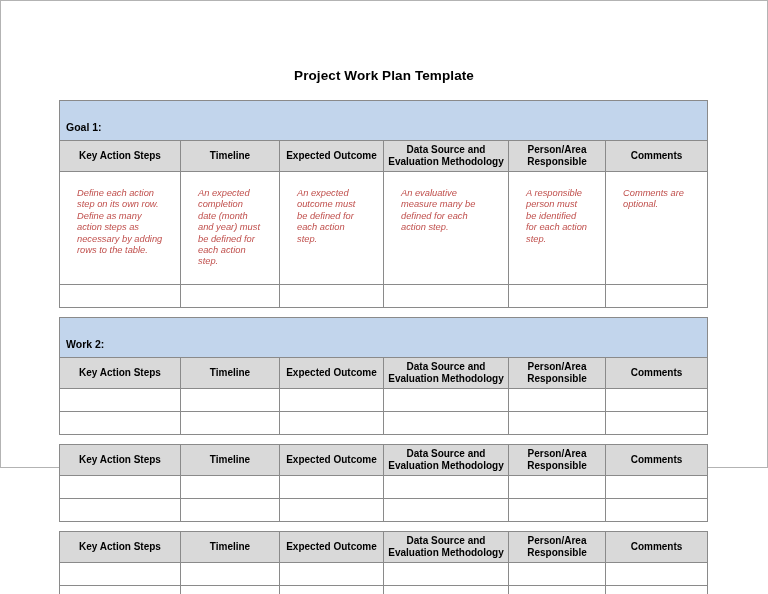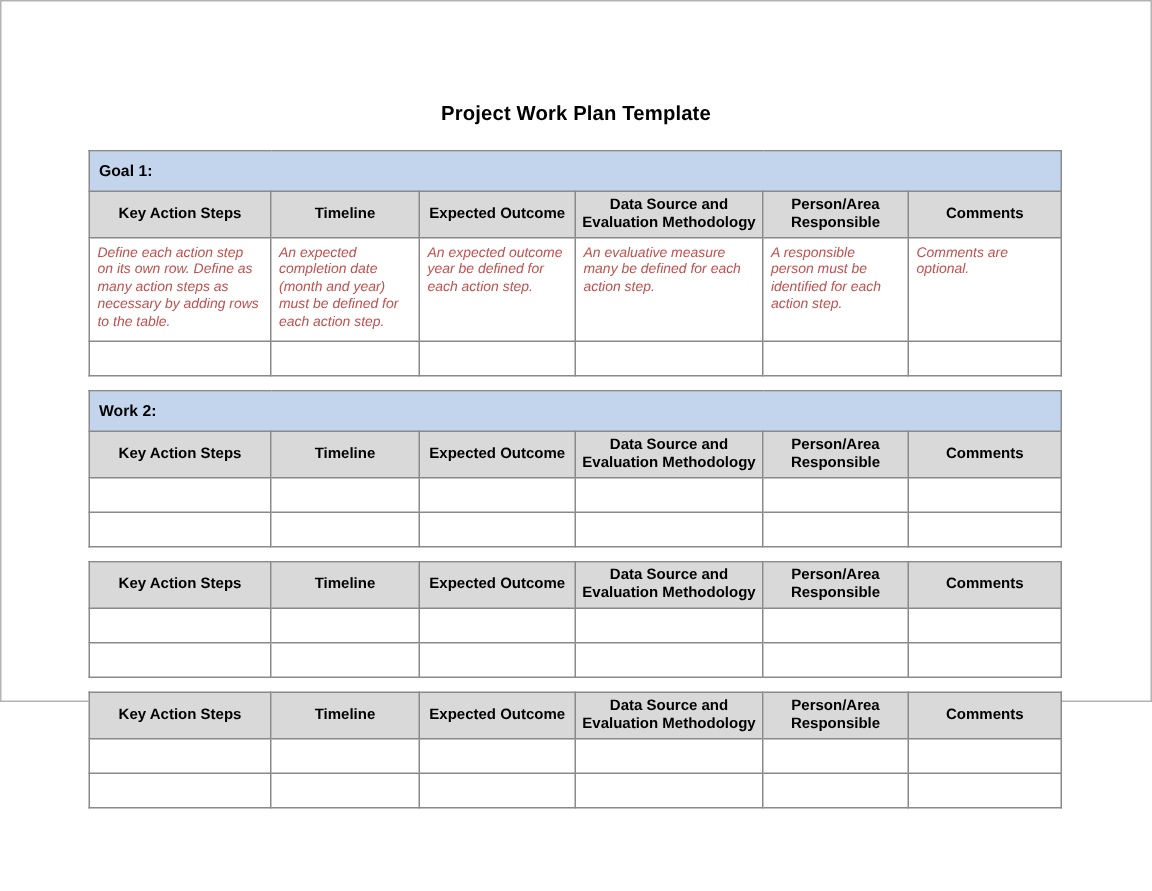--- a/index.html
+++ b/index.html
@@ -52,21 +52,21 @@
   col.c1 { width: 121px; }
   col.c2 { width: 99px; }
   col.c3 { width: 104px; }
   col.c4 { width: 125px; }
   col.c5 { width: 97px; }
   col.c6 { width: 102px; }
 
   tr.goal-band td {
     background: #c2d5ec;
     height: 20px;
-    padding: 3px 0 3px 6px;
+    padding: 16px 0 3px 6px;
     font-size: 10.5px;
     font-weight: bold;
     color: #000000;
     vertical-align: middle;
   }
   tr.col-head td {
     background: #d9d9d9;
     text-align: center;
     vertical-align: middle;
     font-size: 10px;
@@ -81,21 +81,21 @@
     padding: 4px 5px 4px 5px;
   }
   tr.empty-row td {
     height: 22px;
   }
   .note {
     font-size: 9.3px;
     font-style: italic;
     color: #c0504d;
     line-height: 11.4px;
-    margin: 0;
+    margin: 12px;
     text-align: left;
   }
   tr.spacer td {
     border: none;
     height: 9px;
     background: #ffffff;
   }
 </style>
 </head>
 <body>
@@ -128,21 +128,21 @@
           <td>Comments</td>
         </tr>
         <tr class="filled-row">
           <td>
               <p class="note">Define each action step on its own row. Define as many action steps as necessary by adding rows to the table.</p>
             </td>
           <td>
               <p class="note">An expected completion date (month and year) must be defined for each action step.</p>
             </td>
           <td>
-              <p class="note">An expected outcome year be defined for each action step.</p>
+              <p class="note">An expected outcome must be defined for each action step.</p>
             </td>
           <td>
               <p class="note">An evaluative measure many be defined for each action step.</p>
             </td>
           <td>
               <p class="note">A responsible person must be identified for each action step.</p>
             </td>
           <td>
               <p class="note">Comments are optional.</p>
             </td>

